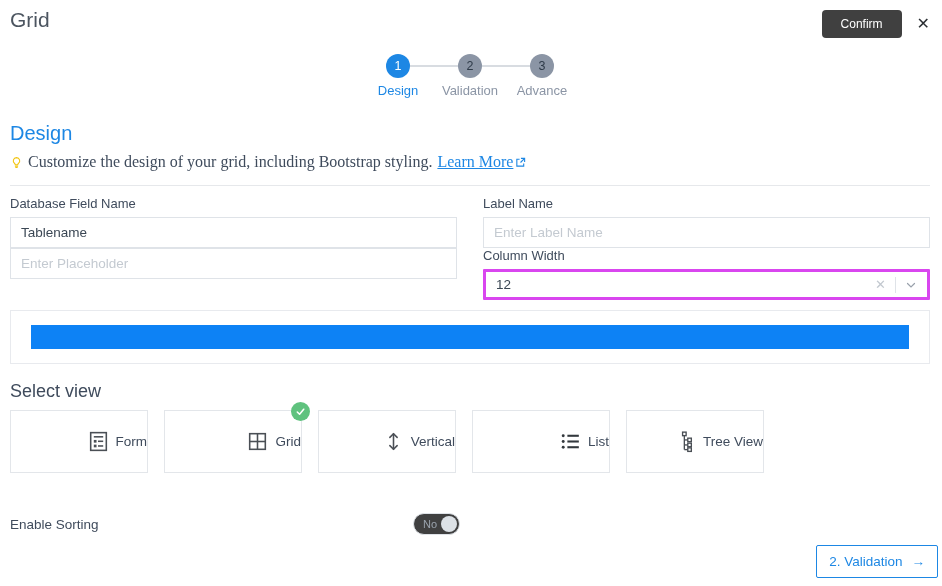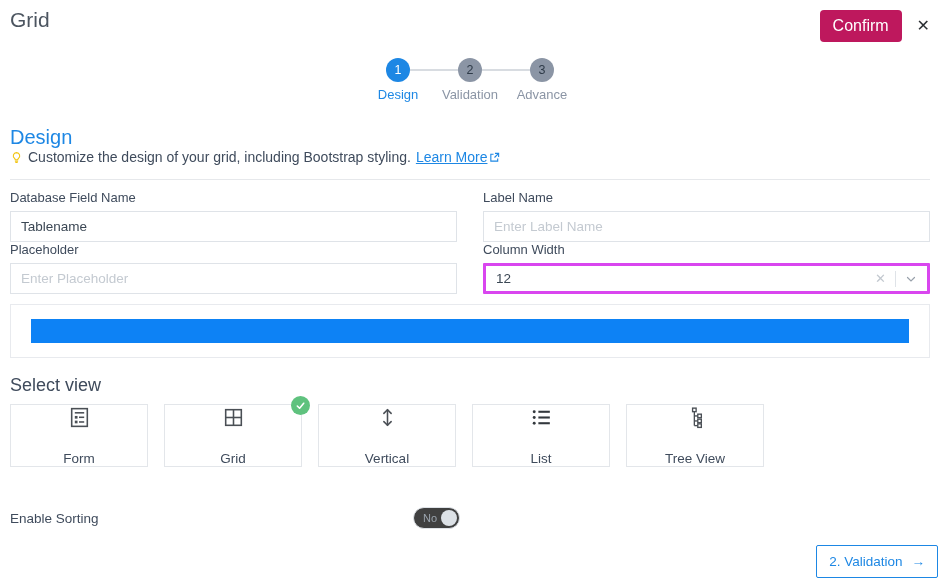--- a/index.html
+++ b/index.html
@@ -10,22 +10,22 @@
     color:#3f4b5c;
     overflow:hidden;
   }
   .page { position:relative; height:100%; box-sizing:border-box; padding:0 12px 0 10px; }
 
   
   .topbar { display:flex; justify-content:space-between; align-items:flex-start; padding-top:8px; }
   .page-title { font-size:21px; color:#4c5560; font-weight:400; }
   .topbar-right { display:flex; align-items:center; gap:15px; margin-top:2px; }
   .confirm-btn {
-    background:#be185d; color:#fff; border:none; border-radius:4px;
-    font-size:16px; padding:7px 13px; cursor:pointer;
+    background:#404040; color:#fff; border:none; border-radius:4px;
+    font-size:12px; padding:7px 19px; cursor:pointer;
     font-family:"Liberation Sans", sans-serif;
   }
   .close-icon { font-size:16px; color:#2b2f33; cursor:pointer; line-height:1; }
 
   
   .stepper { display:flex; justify-content:center; margin-top:16px; }
   .steps { display:flex; }
   .step { position:relative; display:flex; flex-direction:column; align-items:center; width:72px; }
   .step .circle {
     width:24px; height:24px; border-radius:50%;
@@ -37,21 +37,21 @@
   .step .step-label { margin-top:5px; font-size:13px; }
   .step.active .step-label { color:#1d87e4; }
   .step.inactive .step-label { color:#8b95a5; }
   .step:not(:first-child)::before {
     content:""; position:absolute; top:11px; right:50%; margin-right:12px;
     width:48px; height:2px; background:#d8dce1;
   }
 
   
   .design-heading { color:#1d87e4; font-size:20px; margin-top:24px; font-weight:400; }
-  .tip-row { display:flex; align-items:center; gap:5px; font-size:14px; color:#3f4b5c; }
+  .tip-row { display:flex; align-items:center; gap:5px; margin-top:8px; font-size:16px; color:#3f4b5c;font-family:Liberation Serif, serif; }
   .learn-more { color:#1d87e4; text-decoration:underline; display:inline-flex; align-items:center; gap:2px; cursor:pointer; }
   .divider { border-top:1px solid #e6e8eb; margin-top:14px; }
 
   
   .form-grid { display:grid; grid-template-columns:1fr 1fr; column-gap:26px; margin-top:10px; }
   .field { margin-bottom:0; }
   .field-label { display:block; font-size:13px; margin-bottom:6px; color:#3f4b5c; }
   .text-input {
     width:100%; box-sizing:border-box; height:31px;
     border:1px solid #dfe3e8; border-radius:0; padding:0 10px;
@@ -69,21 +69,21 @@
   
   .preview-box { border:1px solid #e8eaee; margin-top:10px; padding:14px 20px; }
   .preview-bar { height:24px; background:#0d82f5; }
 
   
   .select-view-label { font-size:18px; margin-top:17px; }
   .cards { display:flex; gap:16px; margin-top:8px; }
   .view-card {
     width:138px; height:63px; box-sizing:border-box;
     border:1px solid #e3e6ea; background:#fff; position:relative;
-    display:flex; flex-direction:column; align-items:center; justify-content:space-between; gap:5px;
+    display:flex; flex-direction:row; align-items:center; justify-content:flex-end; gap:5px;
     cursor:pointer;
   }
   .vc-label { font-size:13.5px; color:#3f4b5c; }
   .check-badge {
     position:absolute; top:-9px; right:-9px; width:19px; height:19px; border-radius:50%;
     background:#5fc27e; display:flex; align-items:center; justify-content:center;
   }
 
   
   .sorting-row { display:flex; align-items:center; margin-top:40px; }
@@ -161,21 +161,20 @@
   <div class="form-grid">
     <div class="field">
       <label class="field-label">Database Field Name</label>
       <input class="text-input" type="text" value="Tablename" style="">
     </div>
     <div class="field">
       <label class="field-label">Label Name</label>
       <input class="text-input" type="text" placeholder="Enter Label Name" style="">
     </div>
     <div class="field">
-      <label class="field-label">Placeholder</label>
       <input class="text-input" type="text" placeholder="Enter Placeholder" style="">
     </div>
     <div class="field">
       <label class="field-label">Column Width</label>
       <div class="select-box">
         <span class="select-value">12</span>
         <span class="clear-x">✕</span>
         <span class="select-sep"></span>
         <span style="display:inline-flex;">
           <svg width="12" height="12" viewBox="0 0 24 24" fill="none" stroke="#99a1ab" stroke-width="2.4" stroke-linecap="round">

